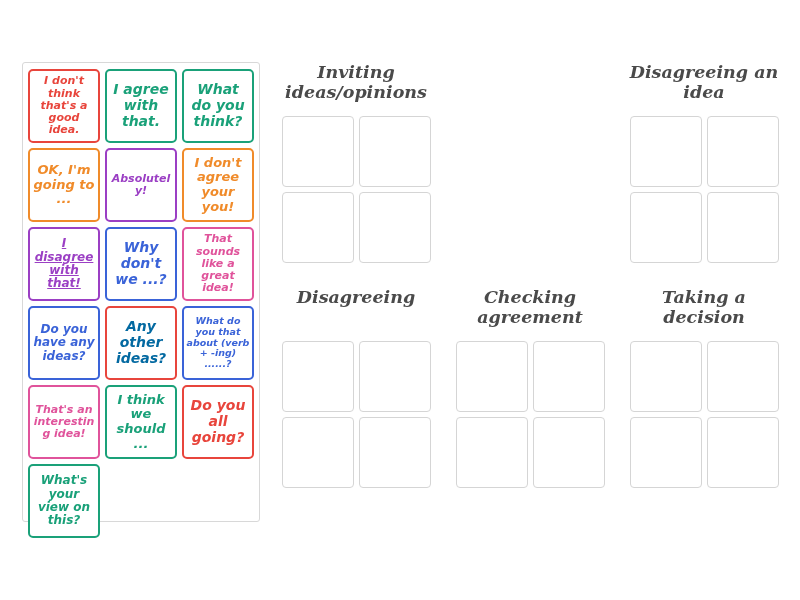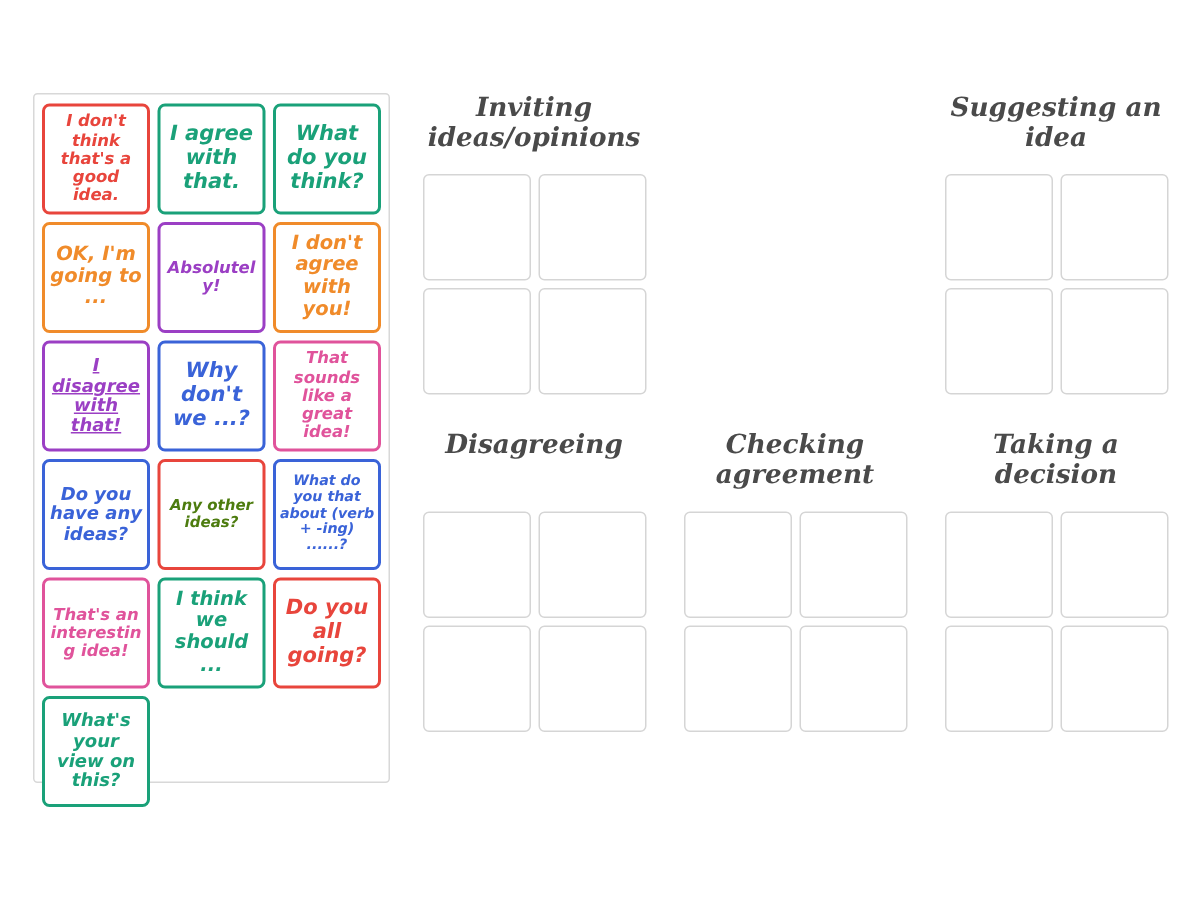--- a/index.html
+++ b/index.html
@@ -128,36 +128,36 @@
         <div class="tile" style="border-color: rgb(26, 161, 121);">
           <span style="color: rgb(26, 161, 121); font-size: 14px;">What do you think?</span>
         </div>
         <div class="tile" style="border-color: rgb(240, 139, 42);">
           <span style="color: rgb(240, 139, 42); font-size: 13px;">OK, I'm going to ...</span>
         </div>
         <div class="tile" style="border-color: rgb(155, 63, 196);">
           <span style="color: rgb(155, 63, 196); font-size: 11px;">Absolutely!</span>
         </div>
         <div class="tile" style="border-color: rgb(240, 139, 42);">
-          <span style="color: rgb(240, 139, 42); font-size: 13px;">I don't agree with you!</span>
+          <span style="color: rgb(240, 139, 42); font-size: 13px;">I don't agree your you!</span>
         </div>
         <div class="tile" style="border-color: rgb(155, 63, 196);">
           <span style="color: rgb(155, 63, 196); font-size: 12px; text-decoration: underline;">I disagree with that!</span>
         </div>
         <div class="tile" style="border-color: rgb(58, 99, 216);">
           <span style="color: rgb(58, 99, 216); font-size: 14px;">Why don't we ...?</span>
         </div>
         <div class="tile" style="border-color: rgb(224, 83, 155);">
           <span style="color: rgb(224, 83, 155); font-size: 11px;">That sounds like a great idea!</span>
         </div>
         <div class="tile" style="border-color: rgb(58, 99, 216);">
           <span style="color: rgb(58, 99, 216); font-size: 12px;">Do you have any ideas?</span>
         </div>
         <div class="tile" style="border-color: rgb(232, 69, 60);">
-          <span style="color: #4d7c0f; font-size: 10px;">Any other ideas?</span>
+          <span style="color: #0369a1; font-size: 14px;">Any other ideas?</span>
         </div>
         <div class="tile" style="border-color: rgb(58, 99, 216);">
           <span style="color: rgb(58, 99, 216); font-size: 9.5px;">What do you that about (verb + -ing) ......?</span>
         </div>
         <div class="tile" style="border-color: rgb(224, 83, 155); align-items: center;">
           <span style="color: rgb(224, 83, 155); font-size: 11px;">That's an interesting idea!</span>
         </div>
         <div class="tile" style="border-color: rgb(26, 161, 121);">
           <span style="color: rgb(26, 161, 121); font-size: 13px;">I think we should ...</span>
         </div>
@@ -176,21 +176,21 @@
       <div class="category">
         <div class="cat-title">Inviting ideas/opinions</div>
         <div class="slots">
           <div class="slot"></div>
           <div class="slot"></div>
           <div class="slot"></div>
           <div class="slot"></div>
         </div>
       </div>
       <div class="category">
-        <div class="cat-title">Suggesting an idea</div>
+        <div class="cat-title">Disagreeing an idea</div>
         <div class="slots">
           <div class="slot"></div>
           <div class="slot"></div>
           <div class="slot"></div>
           <div class="slot"></div>
         </div>
       </div>
     </div>
 
     <div class="row-gap"></div>

